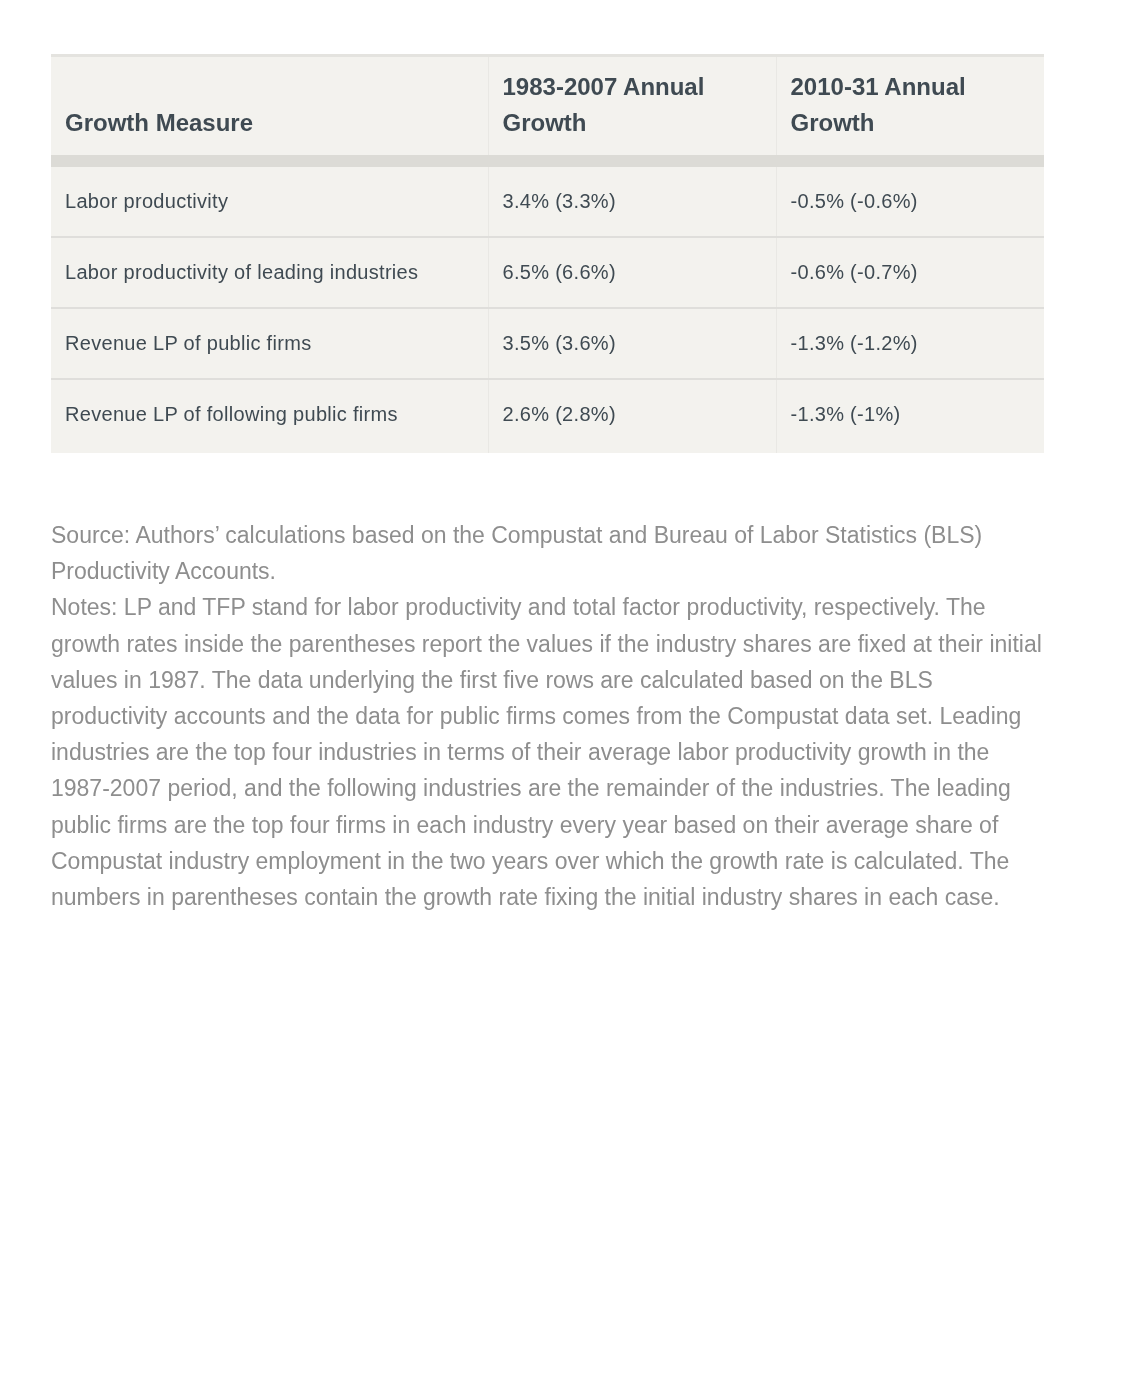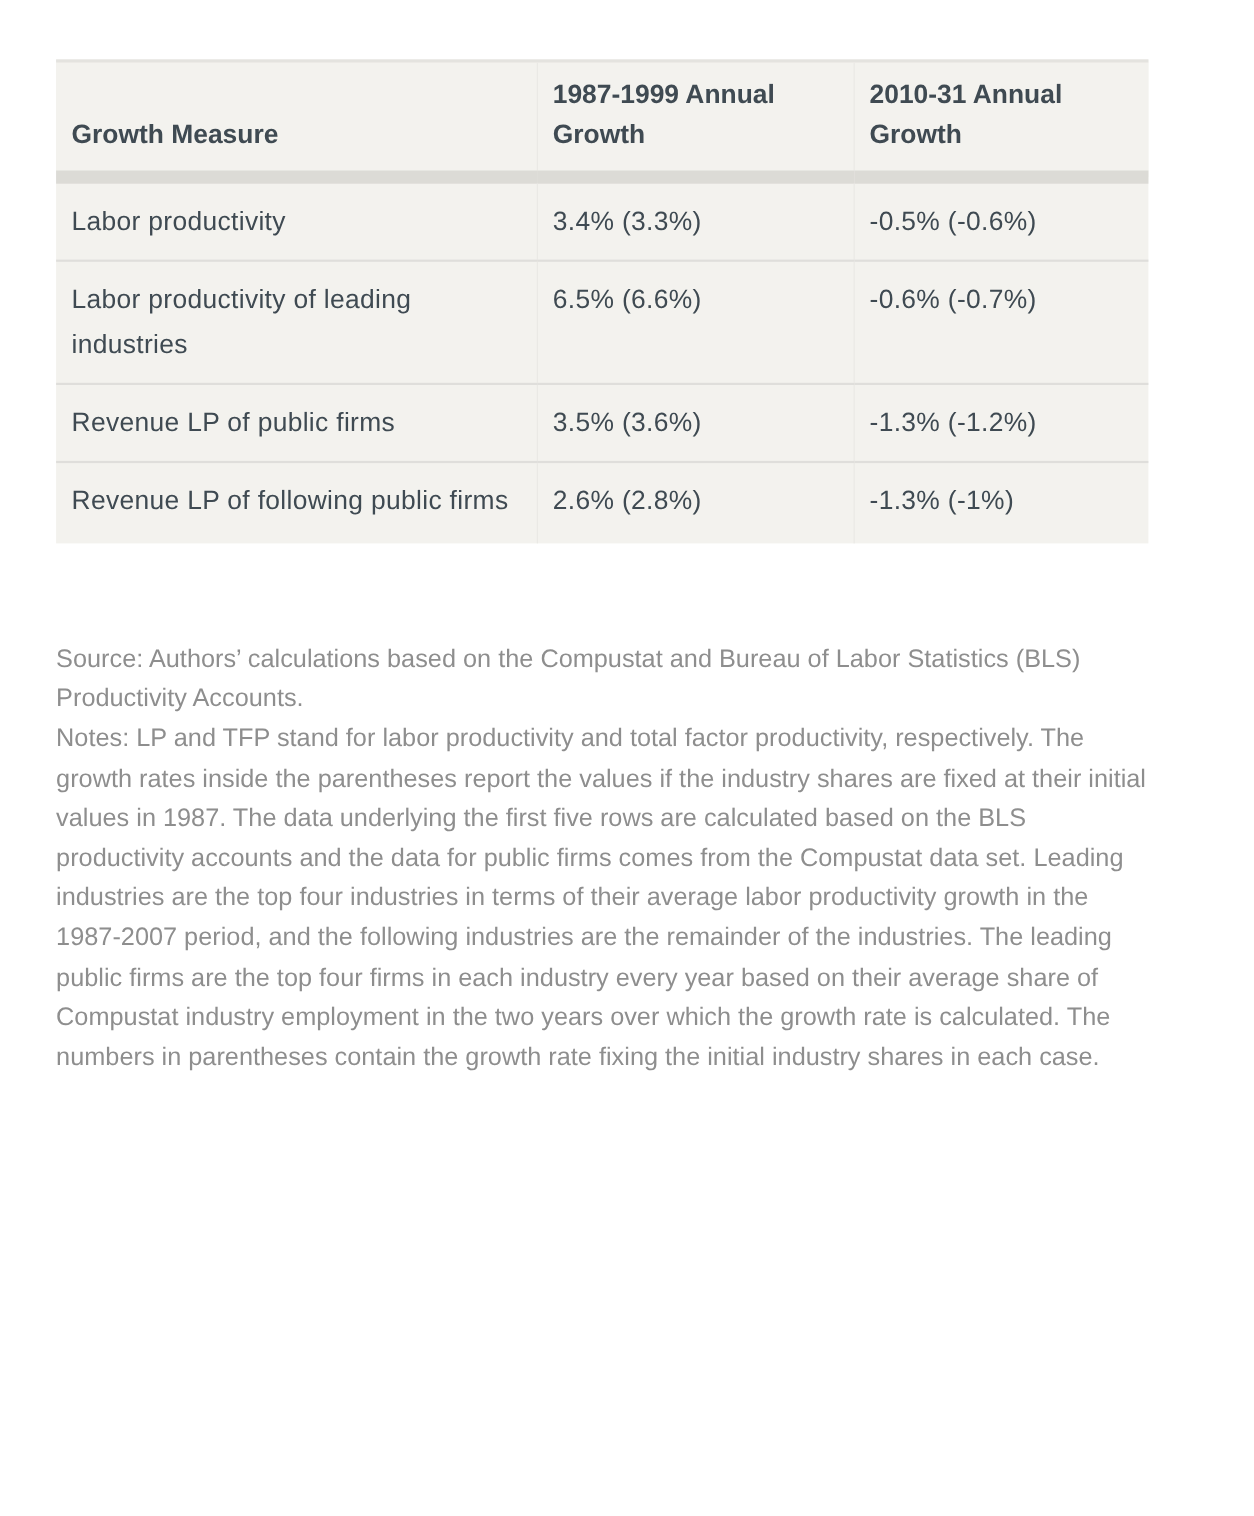--- a/index.html
+++ b/index.html
@@ -52,36 +52,36 @@
       vertical-align: bottom;
       padding: 12px 14px 14px 14px;
       height: 72px;
       border-bottom: 12px solid #dcdbd6;
     }
     thead th + th {
       border-left: 1px solid #e9e8e4;
     }
     tbody td {
       color: #3f4a52;
-      font-size: 24px;
+      font-size: 20px;
       line-height: 41px;
       vertical-align: top;
       padding: 14px 14px 14px 14px;
       border-bottom: 2px solid #dfdedb;
       letter-spacing: 0.3px;
     }
     tbody td + td {
       border-left: 1px solid #e9e8e4;
     }
     tbody tr:last-child td {
       border-bottom: none;
       padding-bottom: 18px;
     }
     .notes {
-      margin-top: 86px;
+      margin-top: 64px;
       font-family: "Liberation Sans", "DejaVu Sans", sans-serif;
       font-size: 23px;
       line-height: 36.2px;
       color: #8e8e8e;
       width: 1000px;
     }
     .notes p {
       margin: 0;
     }
   </style>
@@ -93,21 +93,21 @@
   <div class="table-wrap">
     <table>
       <colgroup>
         <col class="c1">
           <col class="c2">
           <col class="c3">
       </colgroup>
       <thead>
         <tr>
           <th>Growth Measure</th>
-          <th>1987-1999 Annual Growth</th>
+          <th>1983-2007 Annual Growth</th>
           <th>2010-31 Annual Growth</th>
         </tr>
       </thead>
       <tbody>
         <tr>
           <td>Labor productivity</td>
           <td>3.4% (3.3%)</td>
           <td>-0.5% (-0.6%)</td>
         </tr>
         <tr>

